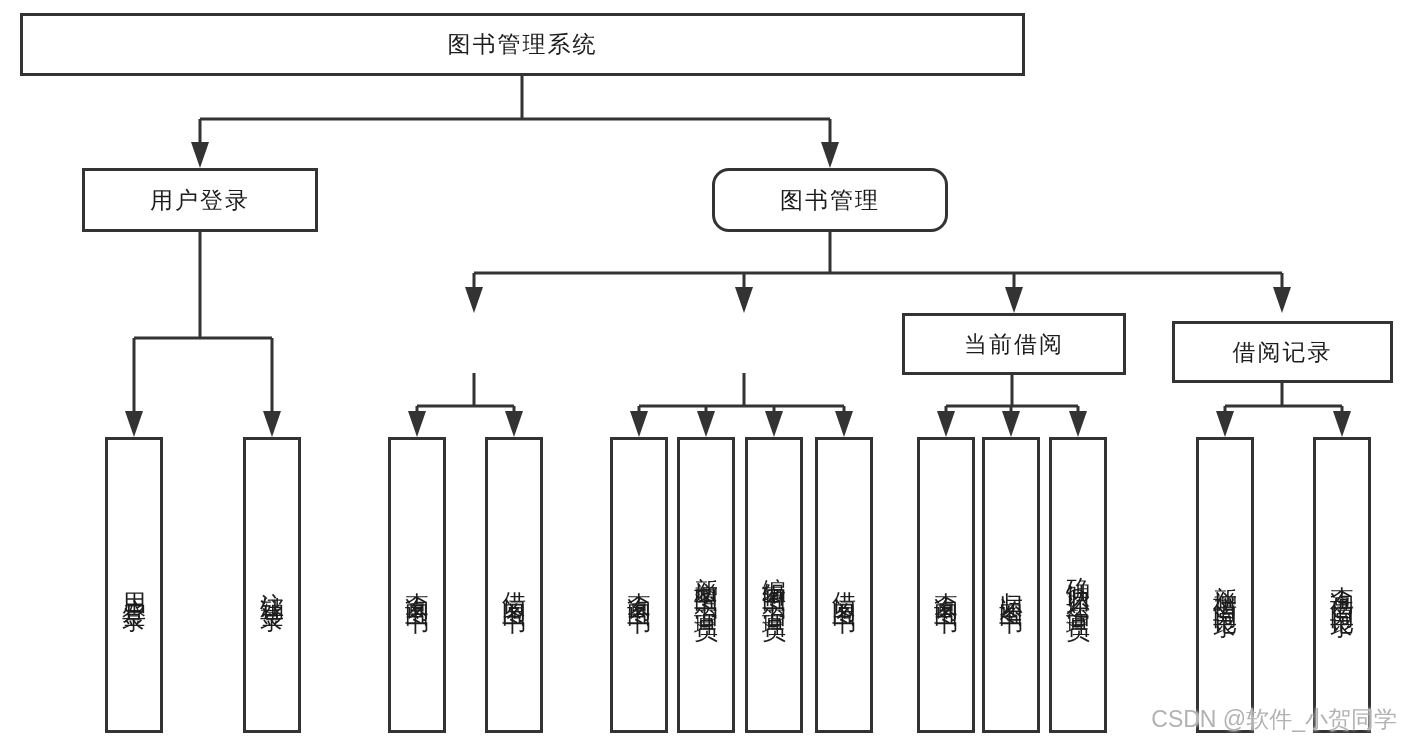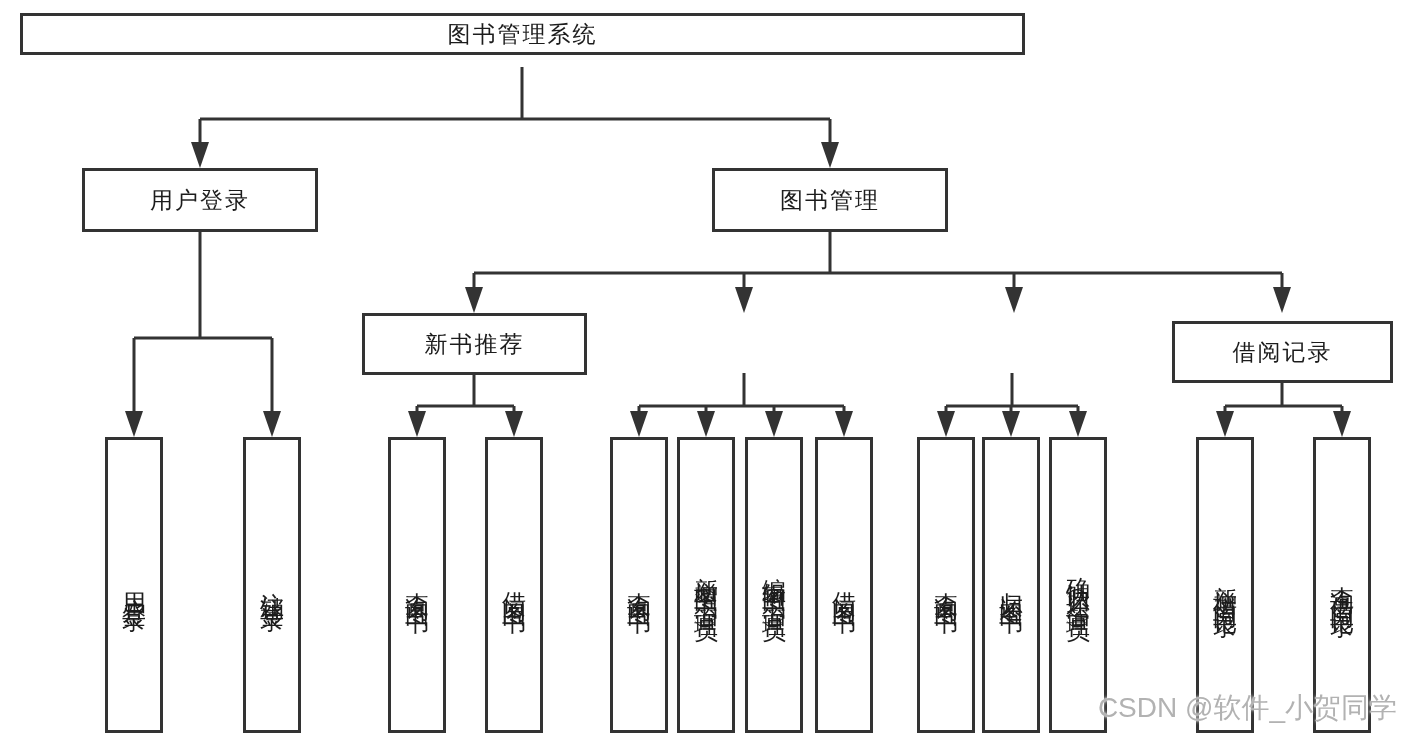--- a/index.html
+++ b/index.html
@@ -51,22 +51,22 @@
     text-orientation: mixed;
     font-size: 24px;
     letter-spacing: 6px;
     line-height: 1;
     white-space: nowrap;
     color: #1c1c1c;
   }
   .watermark {
     position: absolute;
     right: 8px;
-    bottom: 20px;
-    font-size: 28px;
+    bottom: 12px;
+    font-size: 23px;
     color: #b2b2b2;
     text-shadow: 0 0 2px #ffffff, 0 0 4px #ffffff;
     z-index: 3;
     white-space: nowrap;
   }
 </style>
 </head>
 <body>
 
 <div class="stage">
@@ -107,33 +107,33 @@
       <polygon points="765,411 783,411 774,437"></polygon>
       <polygon points="835,411 853,411 844,437"></polygon>
       <polygon points="937,411 955,411 946,437"></polygon>
       <polygon points="1002,411 1020,411 1011,437"></polygon>
       <polygon points="1069,411 1087,411 1078,437"></polygon>
       <polygon points="1216,411 1234,411 1225,437"></polygon>
       <polygon points="1333,411 1351,411 1342,437"></polygon>
     </g>
   </svg>
 
-  <div class="node" style="left:20px; top:13px; width:1005px; height:42px;">
+  <div class="node" style="left:20px; top:13px; width:1005px; height:63px;">
     <span class="hlabel">图书管理系统</span>
   </div>
 
   <div class="node" style="left:82px; top:168px; width:236px; height:64px;">
     <span class="hlabel">用户登录</span>
   </div>
-  <div class="node" style="left:712px; top:168px; width:236px; height:64px;">
+  <div class="node" style="left:712px; top:168px; width:236px; height:64px;border-radius:17px;">
     <span class="hlabel">图书管理</span>
   </div>
 
-  <div class="node" style="left:362px; top:313px; width:225px; height:62px;">
-    <span class="hlabel">新书推荐</span>
+  <div class="node" style="left:902px; top:313px; width:224px; height:62px;">
+    <span class="hlabel">当前借阅</span>
   </div>
   <div class="node" style="left:1172px; top:313px; width:221px; height:62px;margin-top:8px;">
     <span class="hlabel">借阅记录</span>
   </div>
 
   <div class="leaf" style="left:105px;">
     <span class="vlabel">用户登录</span>
   </div>
   <div class="leaf" style="left:243px;">
     <span class="vlabel">注销登录</span>

